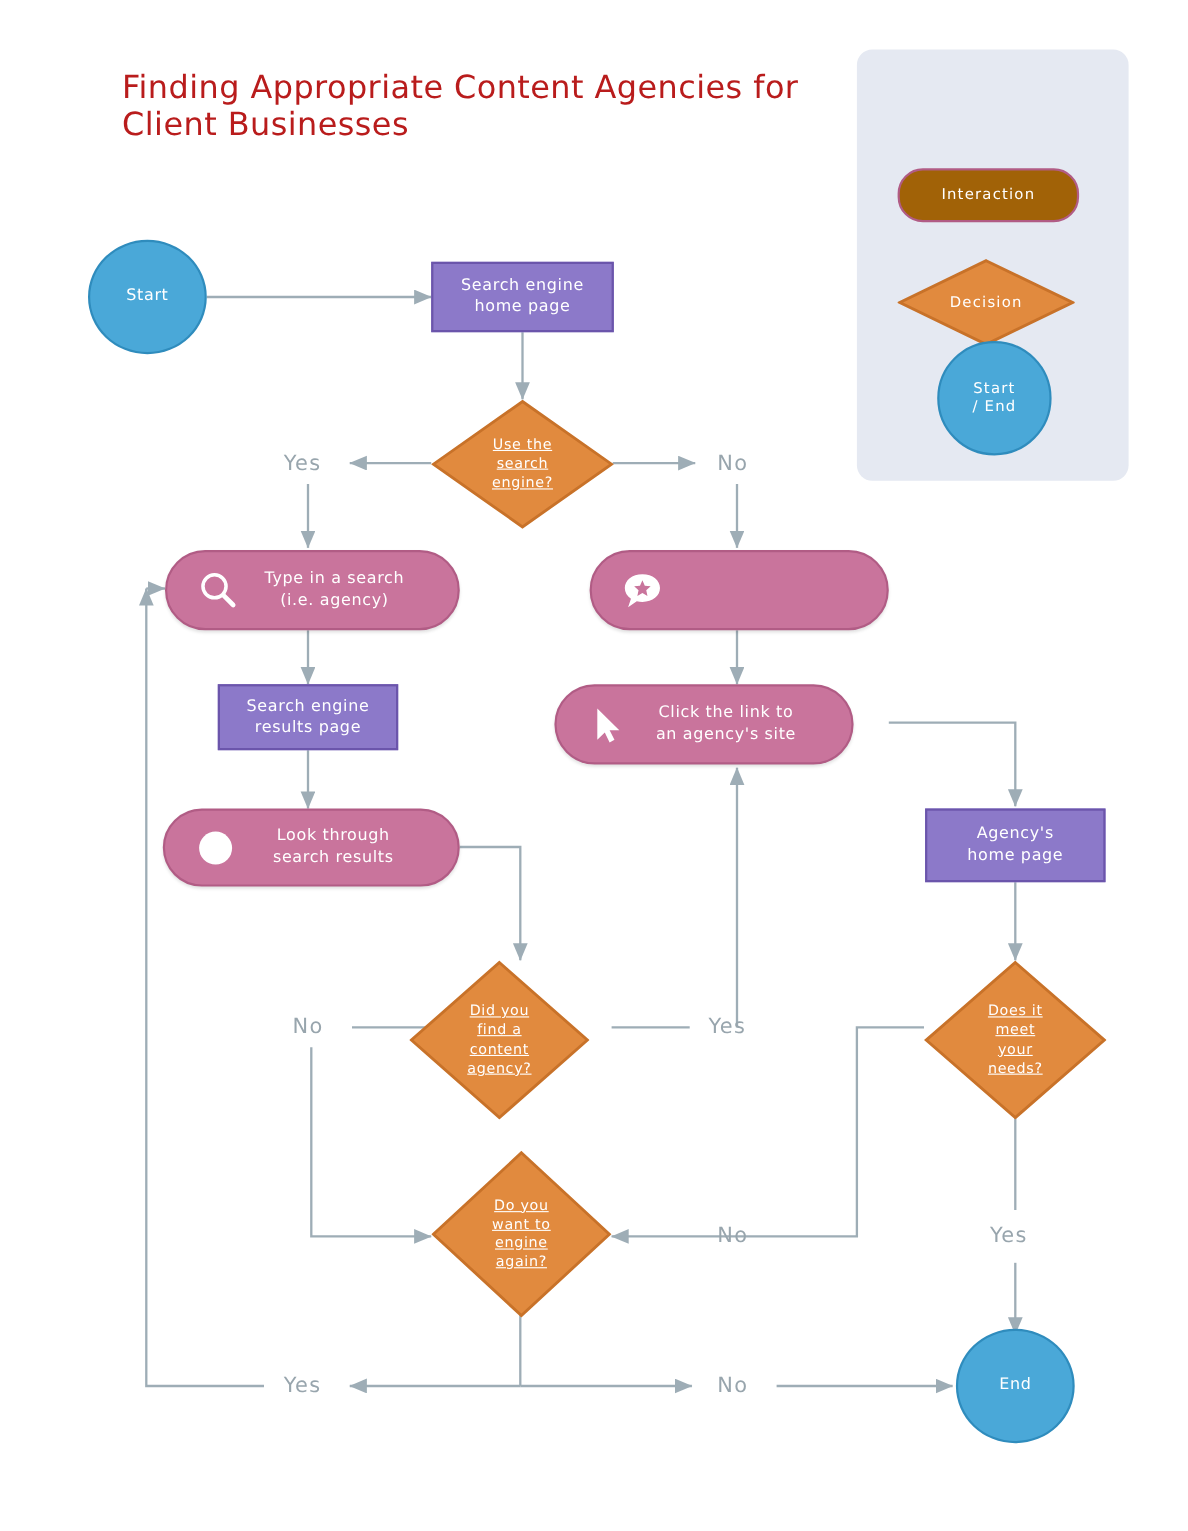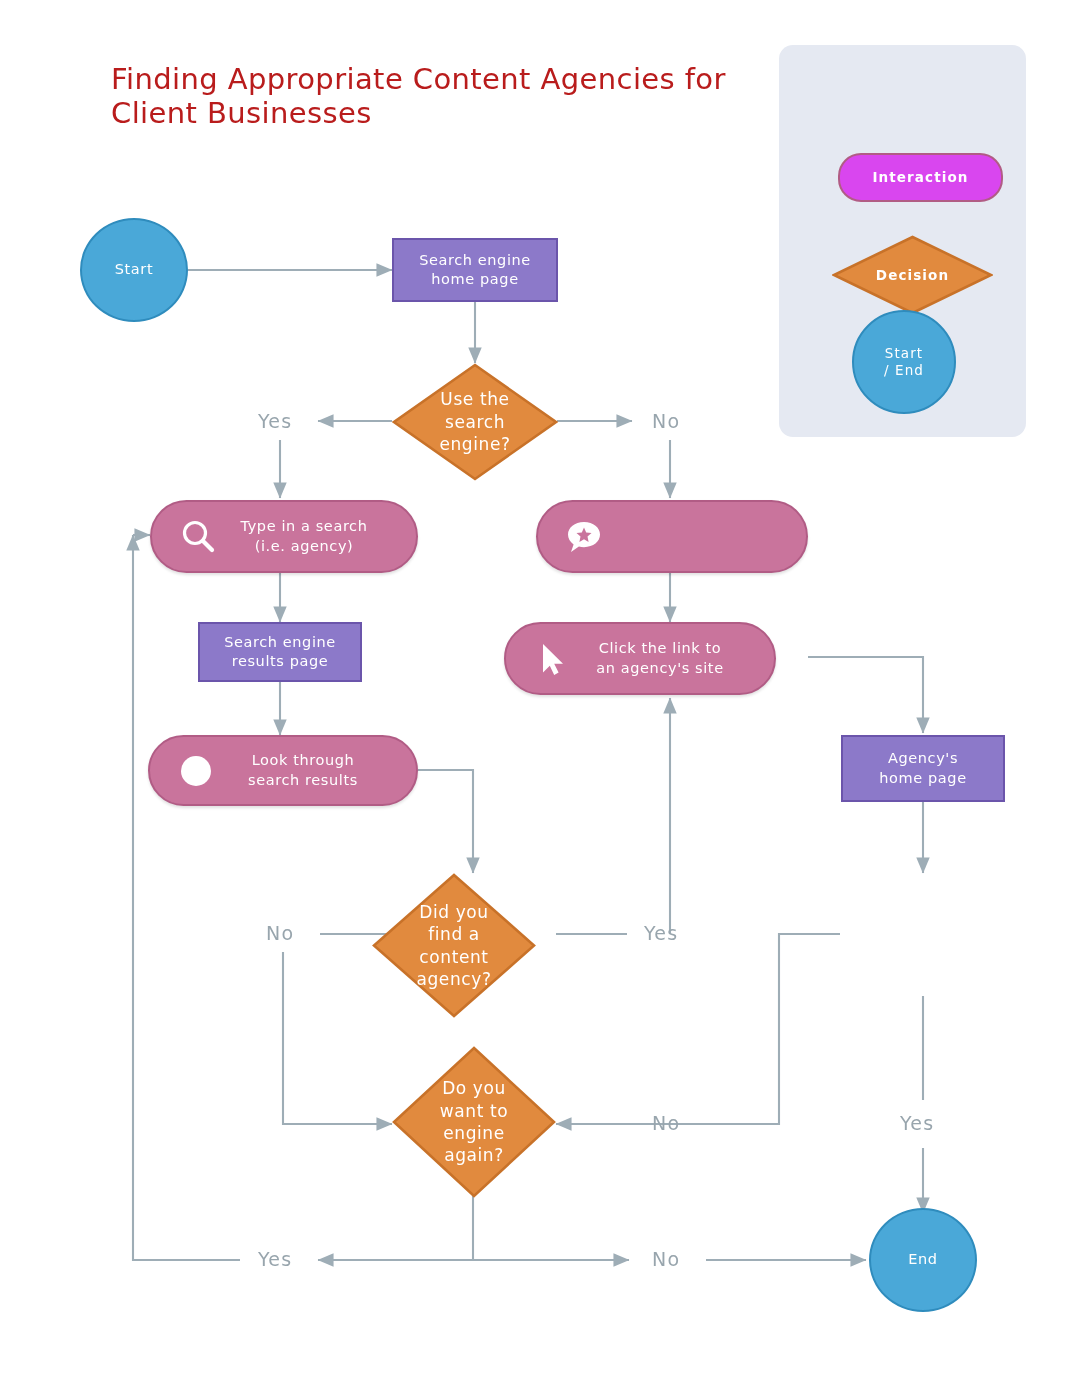--- a/index.html
+++ b/index.html
@@ -33,25 +33,25 @@
     width:247px; height:392px;
     background:#e5e9f2;
     border-radius:14px;
   }
   .legend-item{position:absolute;display:flex;align-items:center;justify-content:center;}
   .lg-page{
     left:43px; top:36px; width:161px; height:43px;
     background:#8c79c9; border:2px solid #6b55ab;
   }
   .lg-inter{
-    left:59px; top:108px; width:161px; height:45px;
-    background:#d946ef; border:2px solid #b15c85; border-radius:23px;font-weight:bold;
+    left:37px; top:108px; width:161px; height:45px;
+    background:#a16207; border:2px solid #b15c85; border-radius:23px;
   }
   .lg-dec{
-    left:53px; top:190px; width:161px; height:80px;font-weight:bold;
+    left:37px; top:190px; width:161px; height:80px;
   }
   .lg-start{
     left:73px; top:265px; width:100px; height:100px;
     background:#4aa8d8; border:2px solid #2f8cbd; border-radius:50%;
   }
   .legend-label{
     position:relative;z-index:2;
     color:#ffffff;font-size:13.5px;letter-spacing:1.1px;
     text-align:center;line-height:1.25;
     font-family:"DejaVu Sans","Liberation Sans",sans-serif;
@@ -79,21 +79,21 @@
   .inter-node{
     background:#c9749c;border:2px solid #b15c85;border-radius:40px;
     justify-content:center;
     box-shadow:0 2px 3px rgba(0,0,0,.12);
   }
   .term-node{
     background:#4aa8d8;border:2px solid #2f8cbd;border-radius:50%;
     justify-content:center;
   }
   .dec-node{ background:transparent; justify-content:center; }
-  .dec-node .lbl{position:relative;z-index:2;font-size:17px;}
+  .dec-node .lbl{position:relative;z-index:2;font-size:13px;text-decoration:underline;}
   .dec-shape{position:absolute;left:0;top:0;width:100%;height:100%;}
 
   .node-icon{
     position:absolute;
     left:24px; top:50%;
     transform:translateY(-50%);
     width:44px;height:44px;
     display:flex;align-items:center;justify-content:center;
   }
   .node.with-icon .lbl{padding-left:40px;}
@@ -255,20 +255,29 @@
     <div class="node dec-node" style="left:372px;top:873px;width:164px;height:145px;">
       <svg class="dec-shape" viewBox="0 0 164 145" preserveAspectRatio="none">
         <polygon points="82,2 162,72.5 82,143 2,72.5" fill="#e18a3e" stroke="#c87229" stroke-width="2.6"></polygon>
       </svg>
       <span class="lbl" style="white-space:pre-line">Did you
 find a
 content
 agency?</span>
     </div>
 
+    <div class="node dec-node" style="left:840px;top:873px;width:166px;height:145px;">
+      <svg class="dec-shape" viewBox="0 0 166 145" preserveAspectRatio="none">
+        <polygon points="83,2 164,72.5 83,143 2,72.5" fill="#e18a3e" stroke="#c87229" stroke-width="2.6"></polygon>
+      </svg>
+      <span class="lbl" style="white-space:pre-line">Does it
+meet
+your
+needs?</span>
+    </div>
 
     <div class="node dec-node" style="left:392px;top:1046px;width:164px;height:152px;">
       <svg class="dec-shape" viewBox="0 0 164 152" preserveAspectRatio="none">
         <polygon points="82,2 162,76 82,150 2,76" fill="#e18a3e" stroke="#c87229" stroke-width="2.6"></polygon>
       </svg>
       <span class="lbl" style="white-space:pre-line">Do you
 want to
 engine
 again?</span>
     </div>

